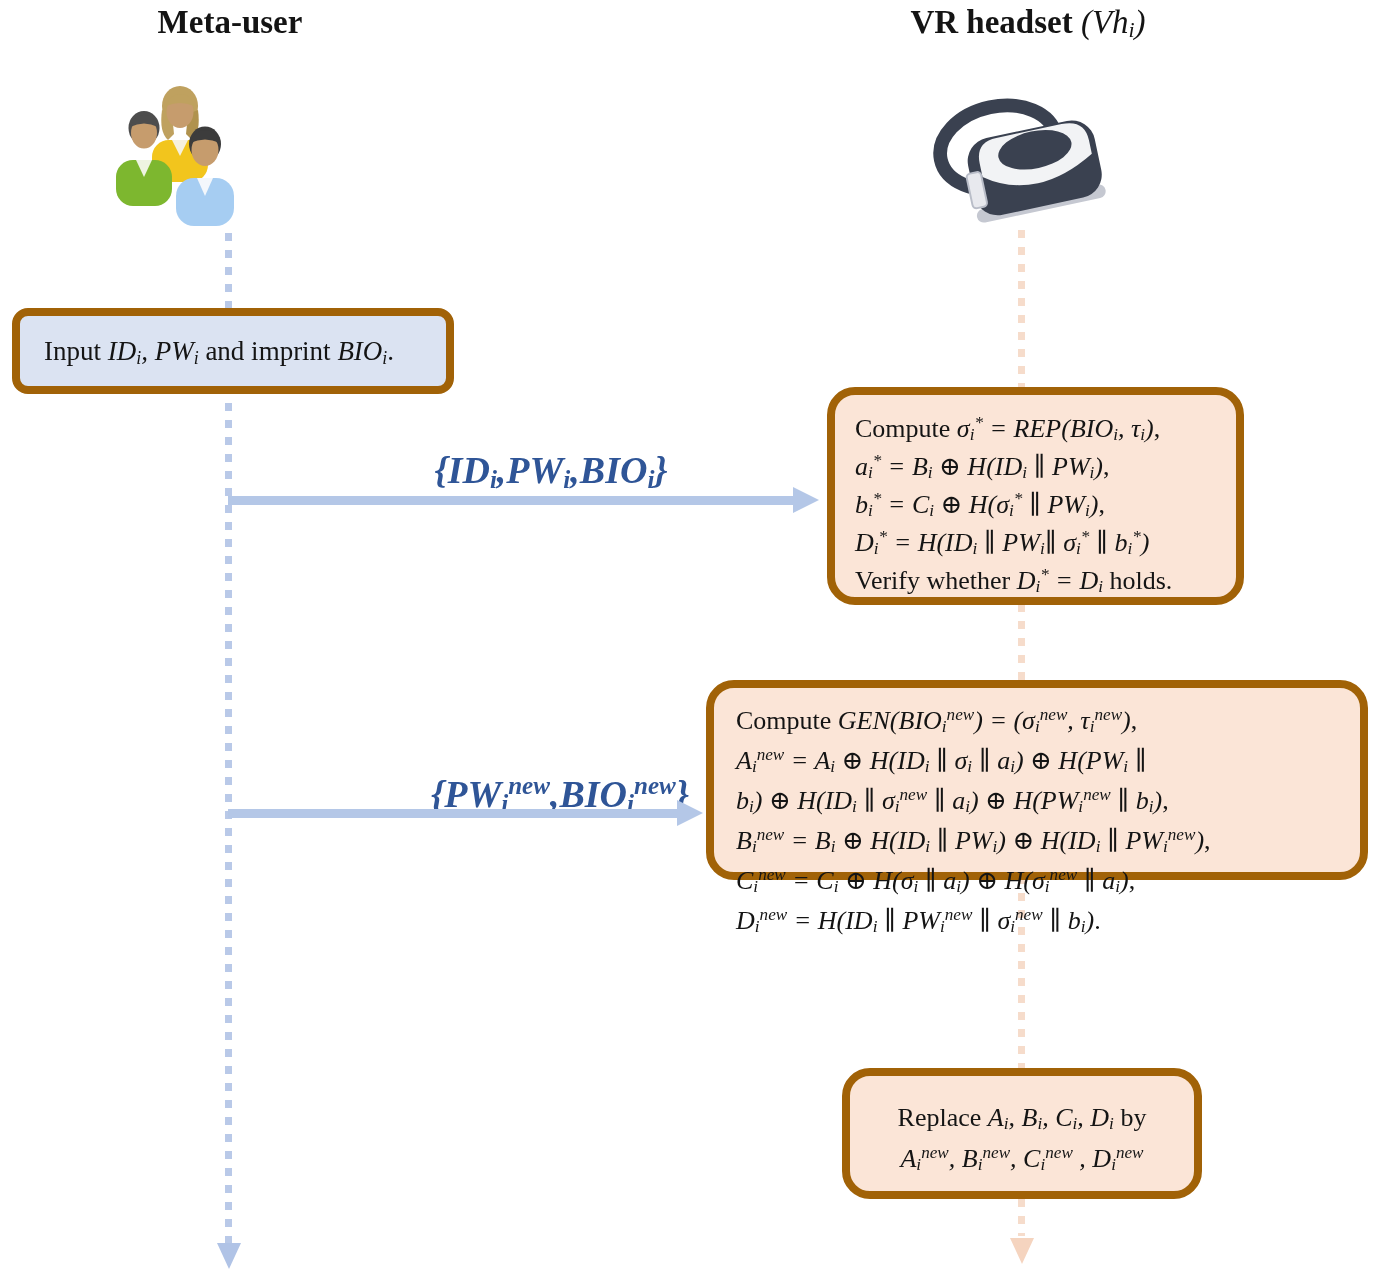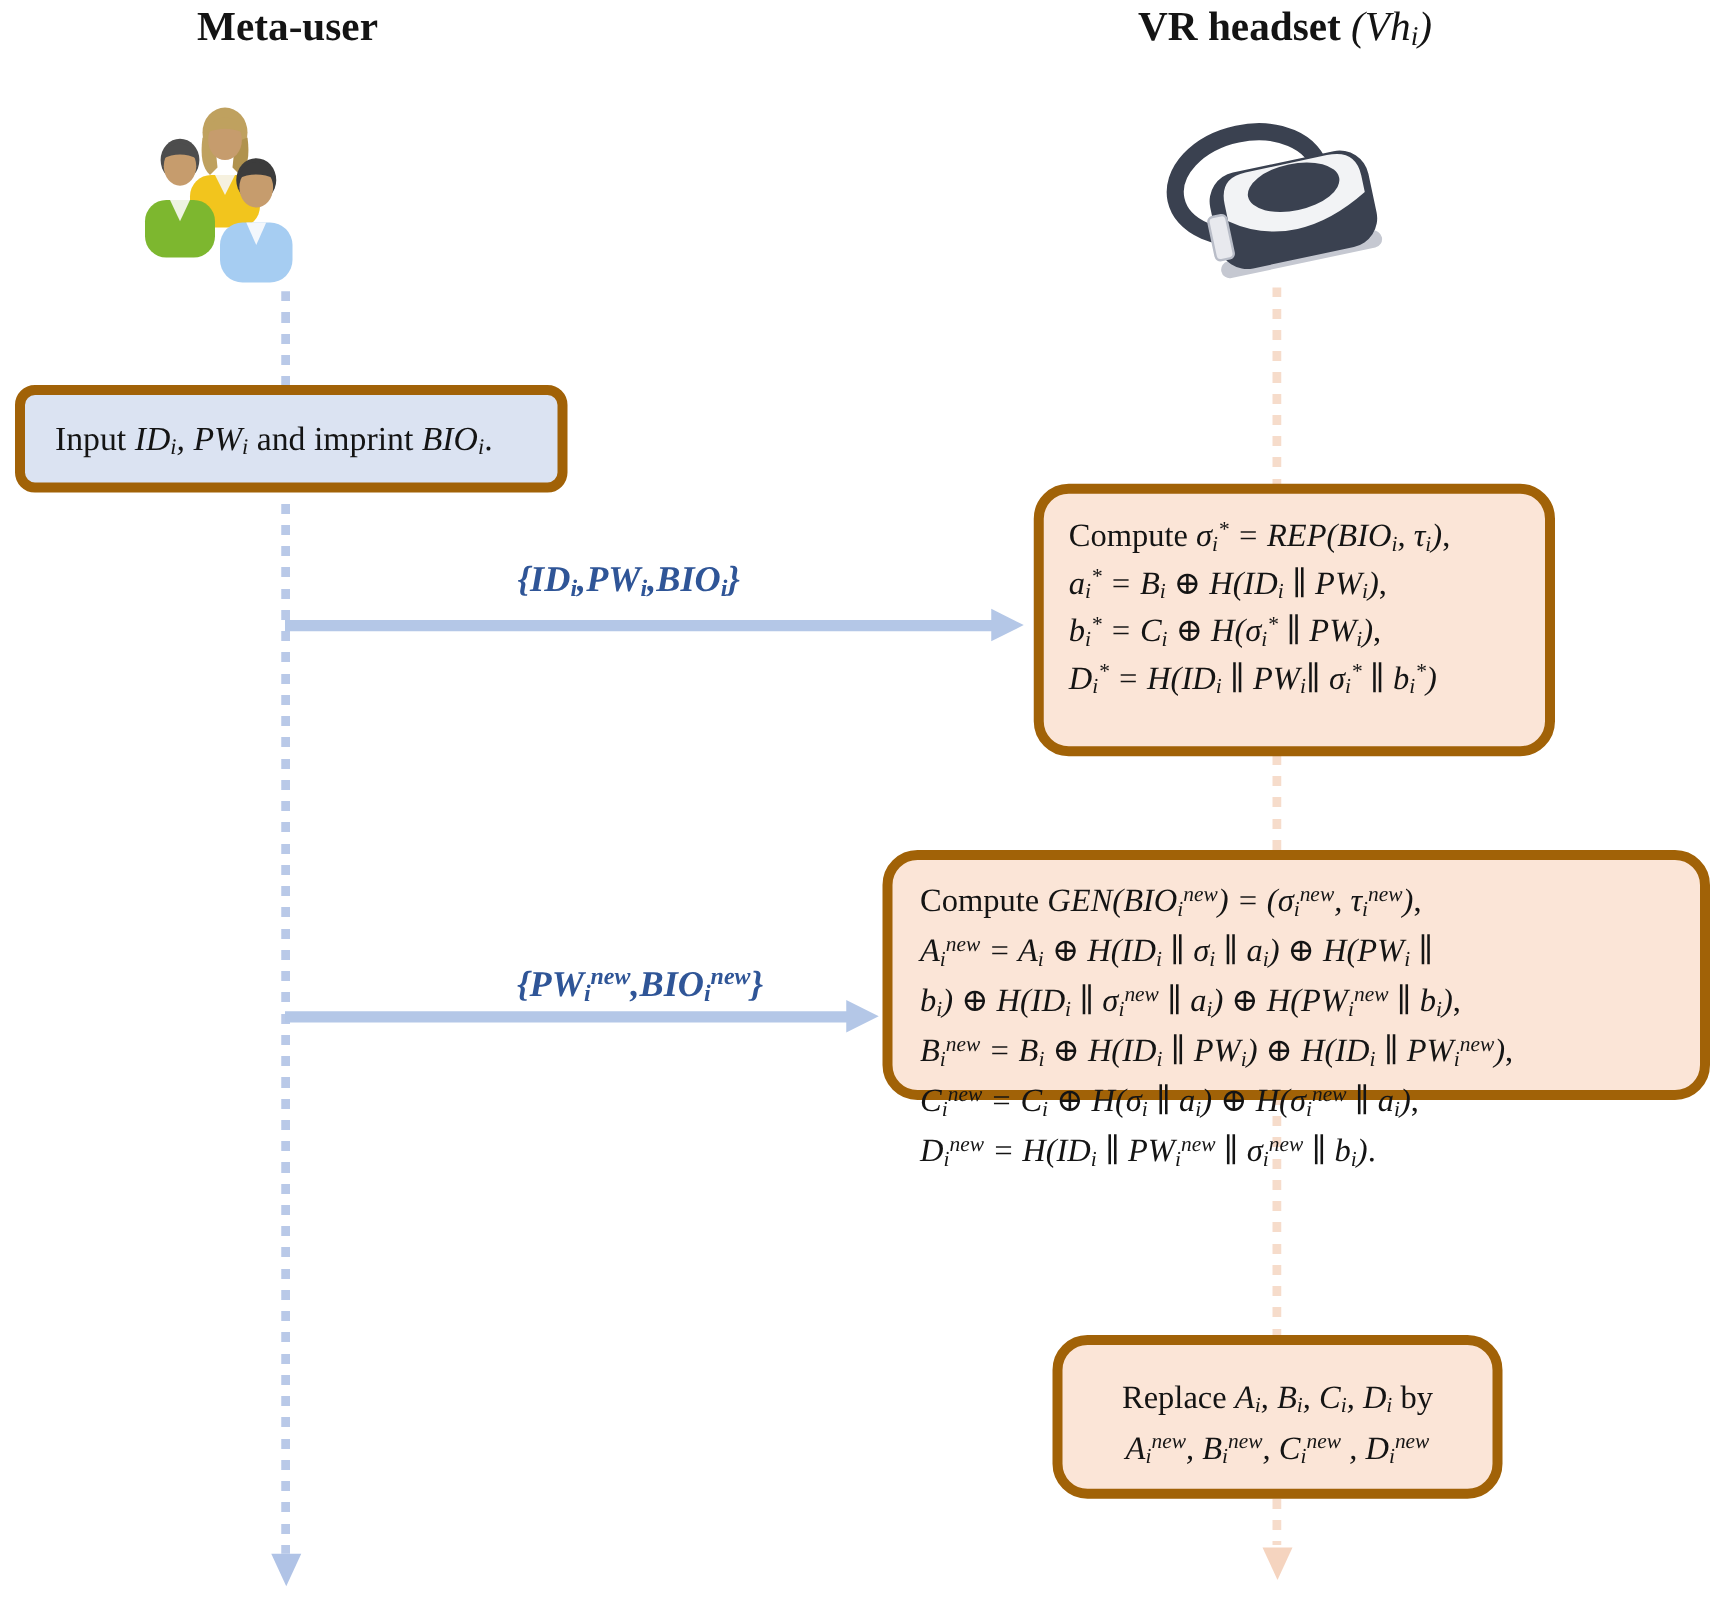--- a/index.html
+++ b/index.html
@@ -29,21 +29,21 @@
   .lifeline-head.blue{border-top:26px solid #b0c3e6;}
   .lifeline-head.peach{border-top:26px solid #f5d4bf;}
 
   
   .msg-shaft{position:absolute;height:9px;background:#b4c7e7;z-index:2;}
   .msg-head{position:absolute;width:0;height:0;z-index:2;
     border-top:13px solid transparent;border-bottom:13px solid transparent;
     border-left:26px solid #b4c7e7;}
   .msg-label{
     position:absolute;transform:translateX(-50%);z-index:2;
-    font-size:29px;font-weight:bold;font-style:italic;color:#2f5597;white-space:nowrap;
+    font-size:38px;font-weight:bold;font-style:italic;color:#2f5597;white-space:nowrap;margin-left:48px;
   }
 
   
   .box{position:absolute;box-sizing:border-box;border:8px solid #a16207;z-index:2;}
   .box.blue{background:#dbe3f2;border-radius:16px;display:flex;align-items:center;
     padding-left:24px;font-size:27px;white-space:nowrap;}
   .box.orange{background:#fbe5d7;border-radius:28px;}
   .box .line{white-space:nowrap;}
 
   .verify-box{padding:15px 0 0 20px;font-size:26px;}
@@ -117,20 +117,21 @@
 
   <div class="msg-label" style="left:503px;top:448px;">{ID<sub>i</sub>,PW<sub>i</sub>,BIO<sub>i</sub>}</div>
   <div class="msg-shaft" style="left:228px;top:496px;width:566px;"></div>
   <div class="msg-head" style="left:793px;top:487px;"></div>
 
   <div class="box orange verify-box" style="left:827px;top:387px;width:417px;height:218px;">
     <div class="line">Compute <span class="mi">σ<sub>i</sub><sup>*</sup> = REP(BIO<sub>i</sub>, τ<sub>i</sub>)</span>,</div>
     <div class="line"><span class="mi">a<sub>i</sub><sup>*</sup> = B<sub>i</sub> ⊕ H(ID<sub>i</sub> ∥ PW<sub>i</sub>)</span>,</div>
     <div class="line"><span class="mi">b<sub>i</sub><sup>*</sup> = C<sub>i</sub> ⊕ H(σ<sub>i</sub><sup>*</sup> ∥ PW<sub>i</sub>)</span>,</div>
     <div class="line"><span class="mi">D<sub>i</sub><sup>*</sup> = H(ID<sub>i</sub> ∥ PW<sub>i</sub>∥ σ<sub>i</sub><sup>*</sup> ∥ b<sub>i</sub><sup>*</sup>)</span></div>
+    <div class="line">Verify whether <span class="mi">D<sub>i</sub><sup>*</sup> = D<sub>i</sub></span> holds.</div>
   </div>
 
 
   <div class="msg-label" style="left:512px;top:772px;">{PW<sub>i</sub><sup>new</sup>,BIO<sub>i</sub><sup>new</sup>}</div>
   <div class="msg-shaft" style="left:228px;top:809px;width:450px;"></div>
   <div class="msg-head" style="left:677px;top:800px;"></div>
 
   <div class="box orange compute-box" style="left:706px;top:680px;width:662px;height:200px;">
     <div class="line">Compute <span class="mi">GEN(BIO<sub>i</sub><sup>new</sup>) = (σ<sub>i</sub><sup>new</sup>, τ<sub>i</sub><sup>new</sup>)</span>,</div>
     <div class="line"><span class="mi">A<sub>i</sub><sup>new</sup> = A<sub>i</sub> ⊕ H(ID<sub>i</sub> ∥ σ<sub>i</sub> ∥ a<sub>i</sub>) ⊕ H(PW<sub>i</sub> ∥</span></div>

